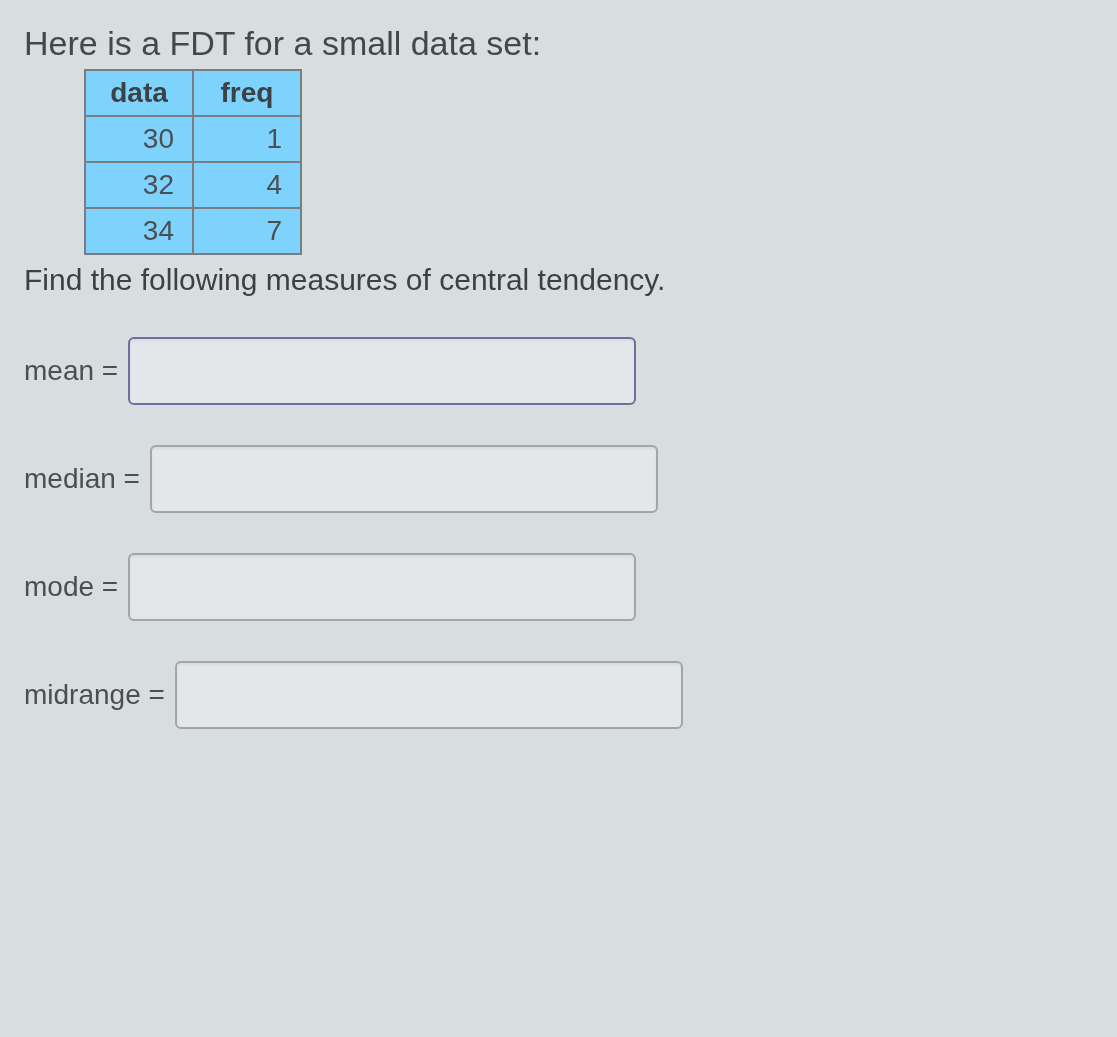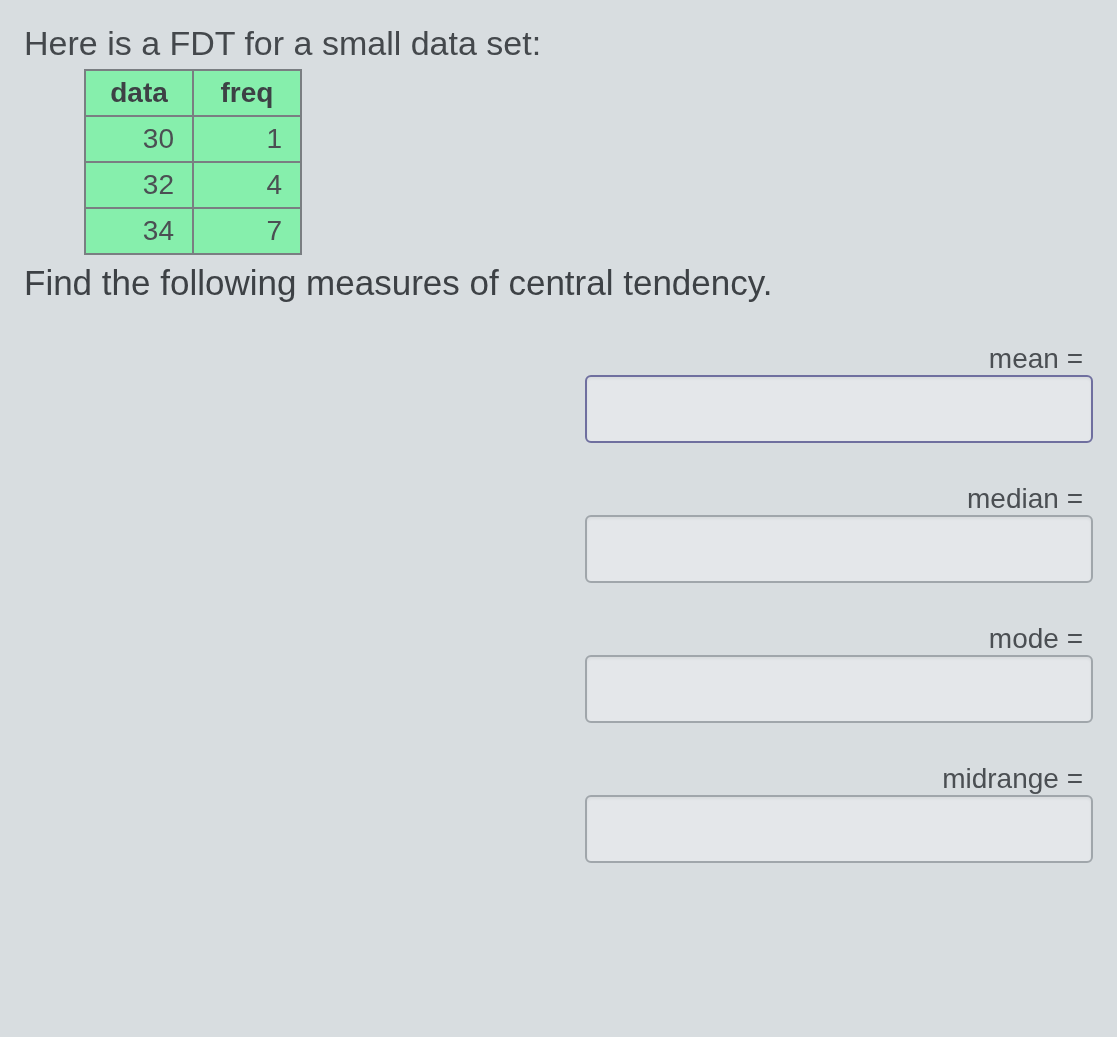--- a/index.html
+++ b/index.html
@@ -19,38 +19,37 @@
       border-collapse: collapse;
       margin-left: 60px;
       margin-bottom: 8px;
     }
     table.fdt th, table.fdt td {
       border: 2px solid #7a7e82;
       padding: 6px 18px;
       text-align: right;
       font-size: 28px;
       color: #4b4f53;
-      background: #86efac;
+      background: #7dd3fc;
       min-width: 70px;
     }
     table.fdt th {
       text-align: center;
       font-weight: bold;
       color: #3d4145;
     }
     .prompt-line {
-      font-size: 35px;
+      font-size: 30px;
       color: #3d4145;
       margin: 4px 0 20px 0;
     }
     .answer-row {
       display: flex;
-      align-items: flex-end;
+      align-items: center;
       margin: 40px 0;
-      flex-direction: column;
     }
     .answer-label {
       font-size: 28px;
       color: #4b4f53;
       margin-right: 10px;
     }
     .answer-input {
       border: 2px solid #a0a6ab;
       border-radius: 6px;
       height: 56px;

